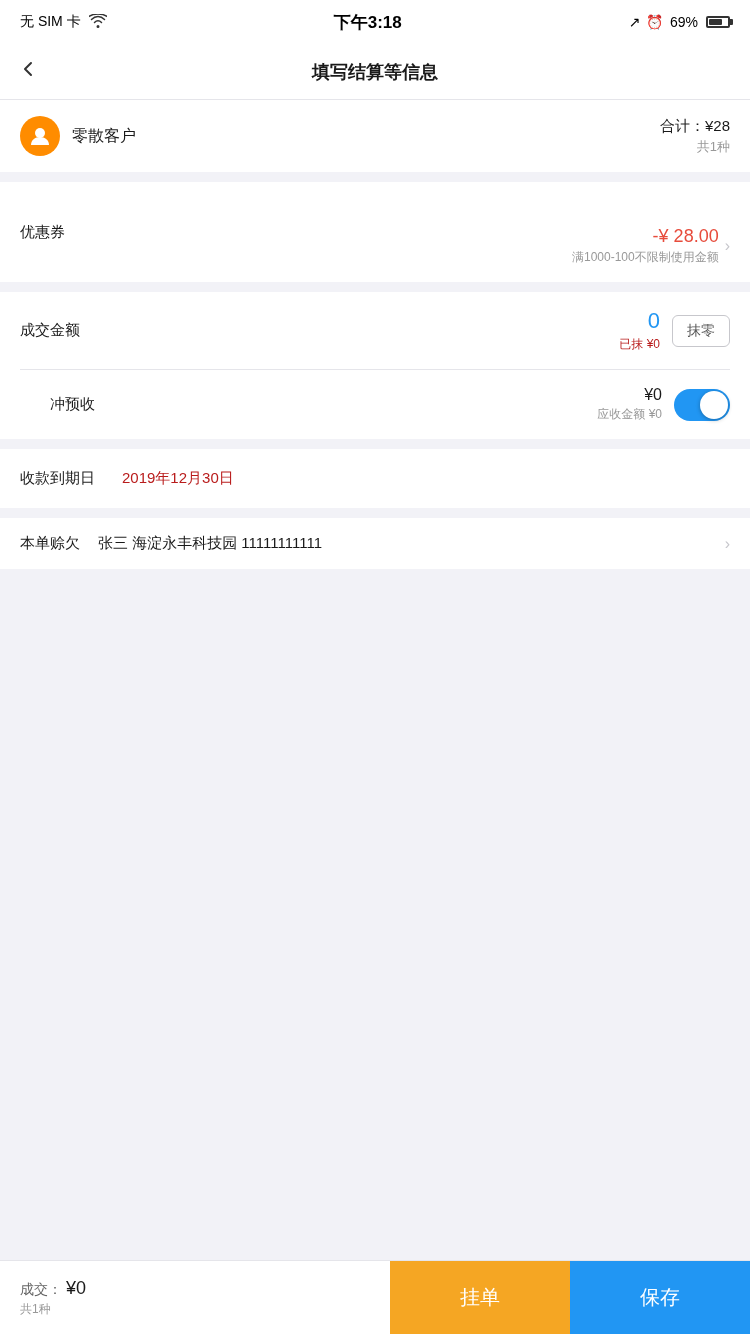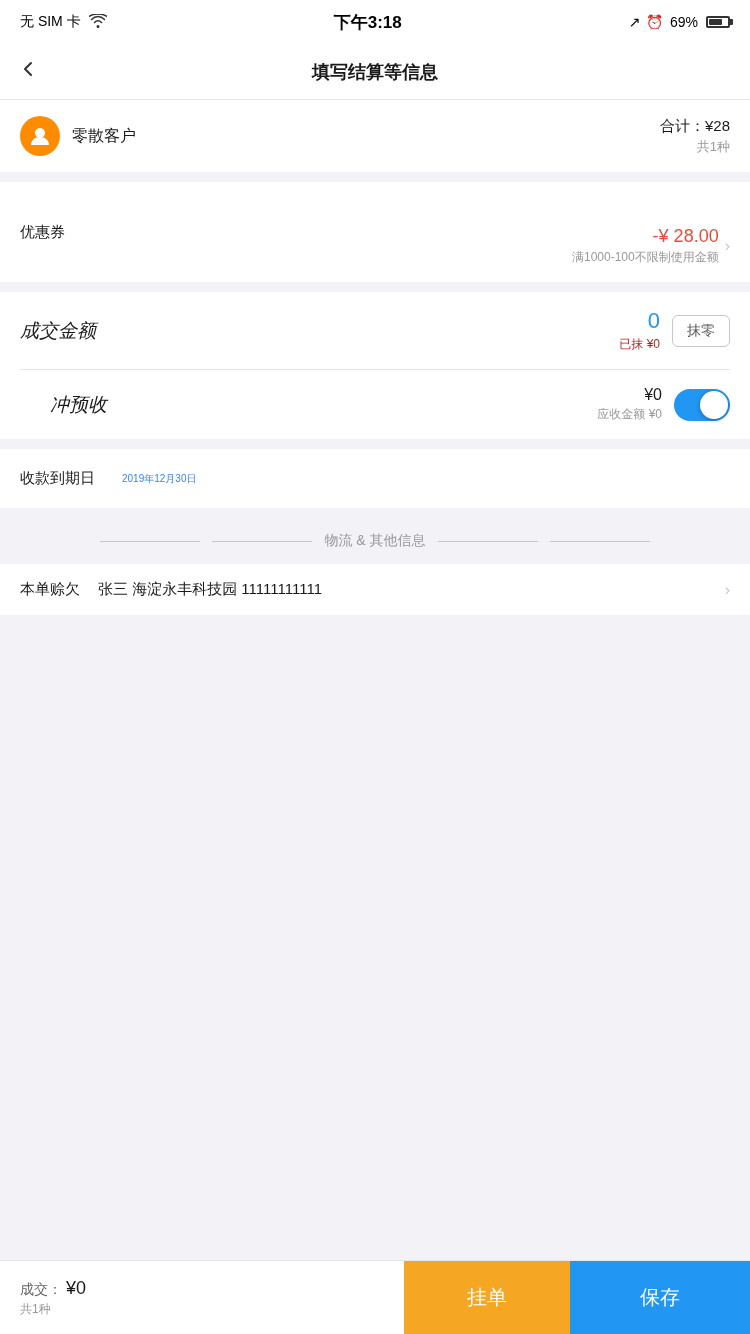--- a/index.html
+++ b/index.html
@@ -173,24 +173,23 @@
       display: flex;
       align-items: center;
       justify-content: space-between;
       border-bottom: 1px solid #e5e5ea;
     }
     .form-row:last-child {
       border-bottom: none;
       margin-left: 30px;
     }
     .form-label {
-      font-size: 19px;
+      font-size: 15px;
       color: #1a1a1a;
       min-width: 80px;
-      font-style: italic;
     }
     .form-right {
       display: flex;
       align-items: center;
       gap: 12px;
     }
     .form-value {
       text-align: right;
     }
     .amount-blue {
@@ -267,22 +266,22 @@
       padding: 20px 0;
       display: flex;
       align-items: center;
       gap: 27px;
     }
     .due-date-label {
       font-size: 15px;
       color: #1a1a1a;
     }
     .due-date-value {
-      font-size: 10px;
-      color: #3b82f6;
+      font-size: 15px;
+      color: #b91c1c;
     }
 
     
     .logistics-section {
       background: #f2f2f7;
       padding: 14px 20px;
       display: flex;
       align-items: center;
       justify-content: center;
     }
@@ -354,21 +353,21 @@
       color: #1a1a1a;
       font-weight: 500;
     }
     .bottom-summary-sub {
       font-size: 12px;
       color: #999;
       margin-top: 2px;
     }
     .btn-hang {
       height: 74px;
-      width: 166px;
+      width: 180px;
       background: #f5a623;
       color: #fff;
       font-size: 20px;
       border: none;
       cursor: pointer;
       display: flex;
       align-items: center;
       justify-content: center;
     }
     .btn-save {
@@ -481,27 +480,20 @@
     </div>
   </div>
 
   <div class="card-section debit-section">
     <div class="due-date-row">
       <span class="due-date-label">收款到期日</span>
       <span class="due-date-value">2019年12月30日</span>
     </div>
   </div>
 
-  <div class="logistics-section">
-    <div class="logistics-line">
-      <span style="width:100px;height:1px;background:#c7c7cc;display:inline-block;"></span>
-      <span>物流 &amp; 其他信息</span>
-      <span style="width:100px;height:1px;background:#c7c7cc;display:inline-block;"></span>
-    </div>
-  </div>
 
   <div class="address-section card-section">
     <span class="address-label">本单赊欠</span>
     <span class="address-value">张三 海淀永丰科技园 11111111111</span>
     <span class="chevron">›</span>
   </div>
 
 </div>
 
 <div class="bottom-bar">

